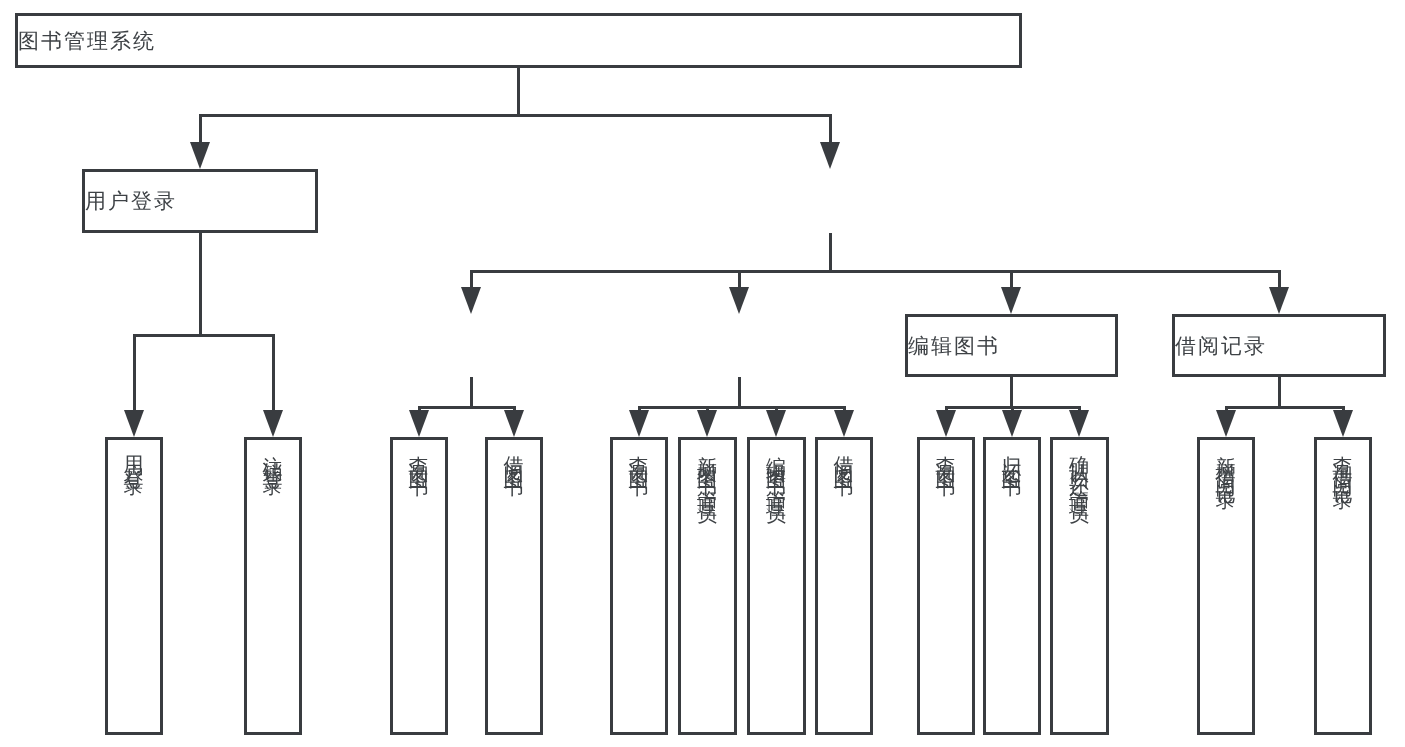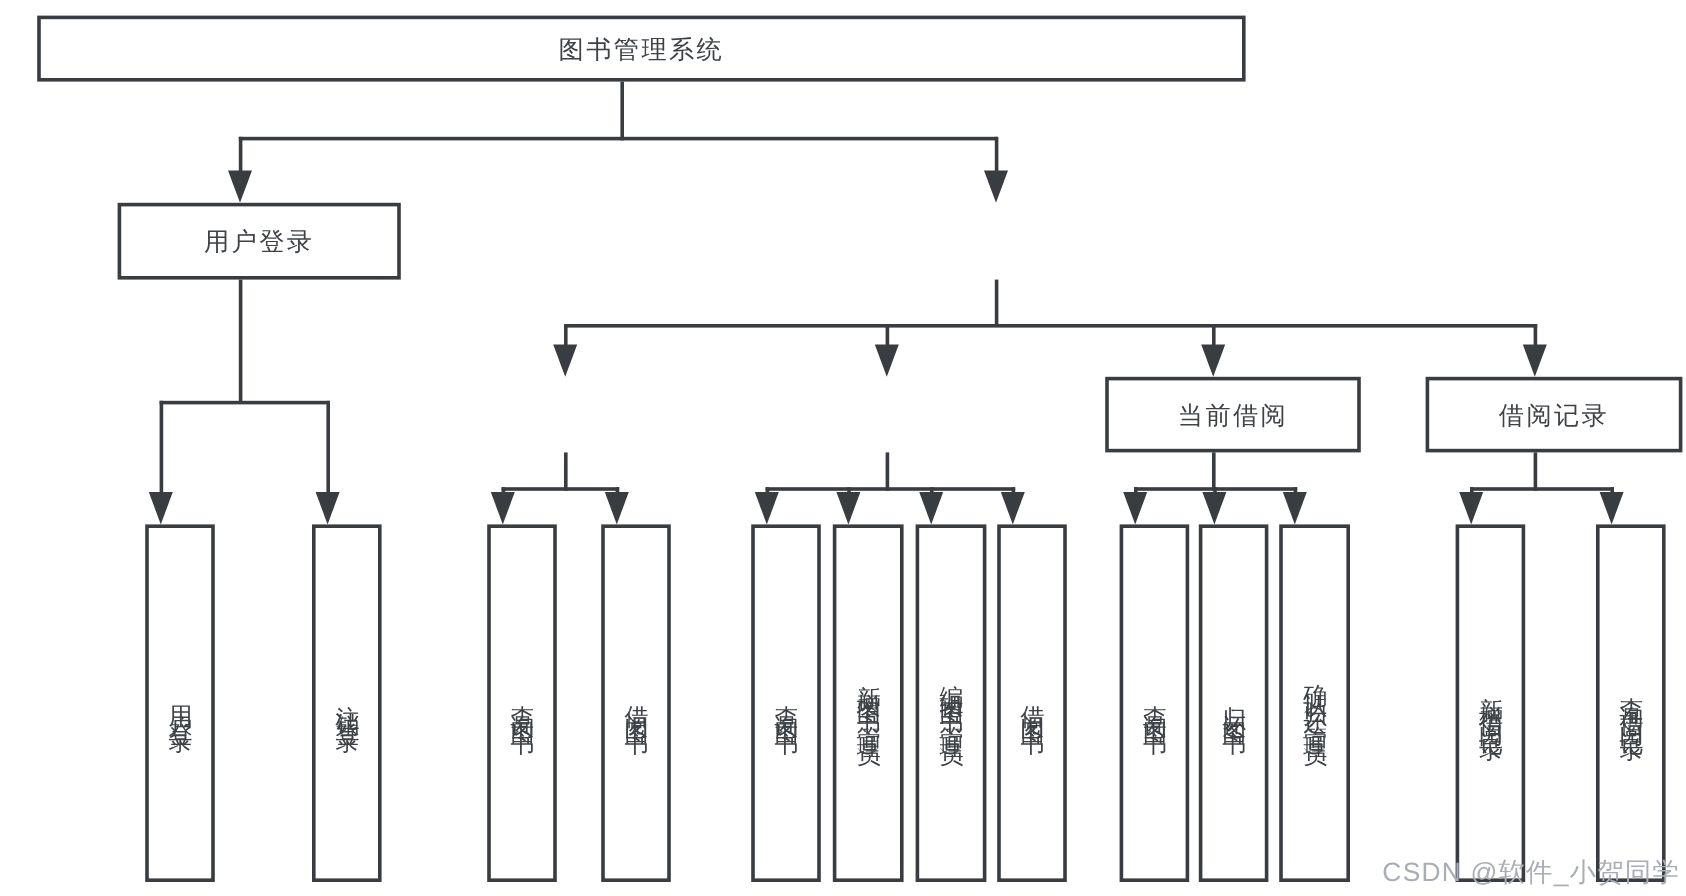--- a/index.html
+++ b/index.html
@@ -5,22 +5,22 @@
   html,body { margin:0; padding:0; background:#fff; }
   .canvas {
     position:relative; width:1405px; height:747px; overflow:hidden;
     background:var(--background,#ffffff);
     font-family:"Liberation Sans","DejaVu Sans",sans-serif;
   }
   .box {
     position:absolute; box-sizing:border-box;
     border:3px solid var(--line,#393c40);
     background:#ffffff; color:var(--text,#3e4246);
-    display:flex; align-items:center; justify-content:center;
-    font-size:21px; letter-spacing:2px; text-align:center;margin-left:16px;
+    display:flex; align-items:center; 
+    font-size:21px; letter-spacing:2px; text-align:center;
   }
   .vbox {
     writing-mode:vertical-rl; text-orientation:mixed;
     font-size:20px; letter-spacing:7px; line-height:1;
   }
   .hline,.vline { position:absolute; background:var(--line,#393c40); }
   .arrow {
     position:absolute; width:0; height:0;
     border-left:10px solid transparent;
     border-right:10px solid transparent;
@@ -64,21 +64,21 @@
   <div class="vline" style="left:470px;top:270px;width:3px;height:20px"></div>
   <div class="arrow" style="left:461px;top:287px"></div>
   <div class="vline" style="left:738px;top:270px;width:3px;height:20px"></div>
   <div class="arrow" style="left:729px;top:287px"></div>
   <div class="vline" style="left:1010px;top:270px;width:3px;height:20px"></div>
   <div class="arrow" style="left:1001px;top:287px"></div>
   <div class="vline" style="left:1278px;top:270px;width:3px;height:20px"></div>
   <div class="arrow" style="left:1269px;top:287px"></div>
 
   <div class="box" style="left:905px;top:314px;width:213px;height:63px">
-    <span>当前借阅</span>
+    <span>编辑图书</span>
   </div>
   <div class="box" style="left:1172px;top:314px;width:214px;height:63px">
     <span>借阅记录</span>
   </div>
 
   <div class="vline" style="left:470px;top:377px;width:3px;height:32px"></div>
   <div class="hline" style="left:418px;top:406px;width:98px;height:3px"></div>
   <div class="vline" style="left:418px;top:406px;width:3px;height:7px"></div>
   <div class="arrow" style="left:409px;top:410px"></div>
   <div class="vline" style="left:513px;top:406px;width:3px;height:7px"></div>
@@ -148,15 +148,14 @@
     <span>确认归还（管理员）</span>
   </div>
 
   <div class="box vbox" style="left:1197px;top:437px;width:58px;height:298px">
     <span>新增借阅记录</span>
   </div>
   <div class="box vbox" style="left:1314px;top:437px;width:58px;height:298px">
     <span>查询借阅记录</span>
   </div>
 
-  <div class="watermark">CSDN @软件_小贺同学</div>
 
 </div>
 
 </body></html>

